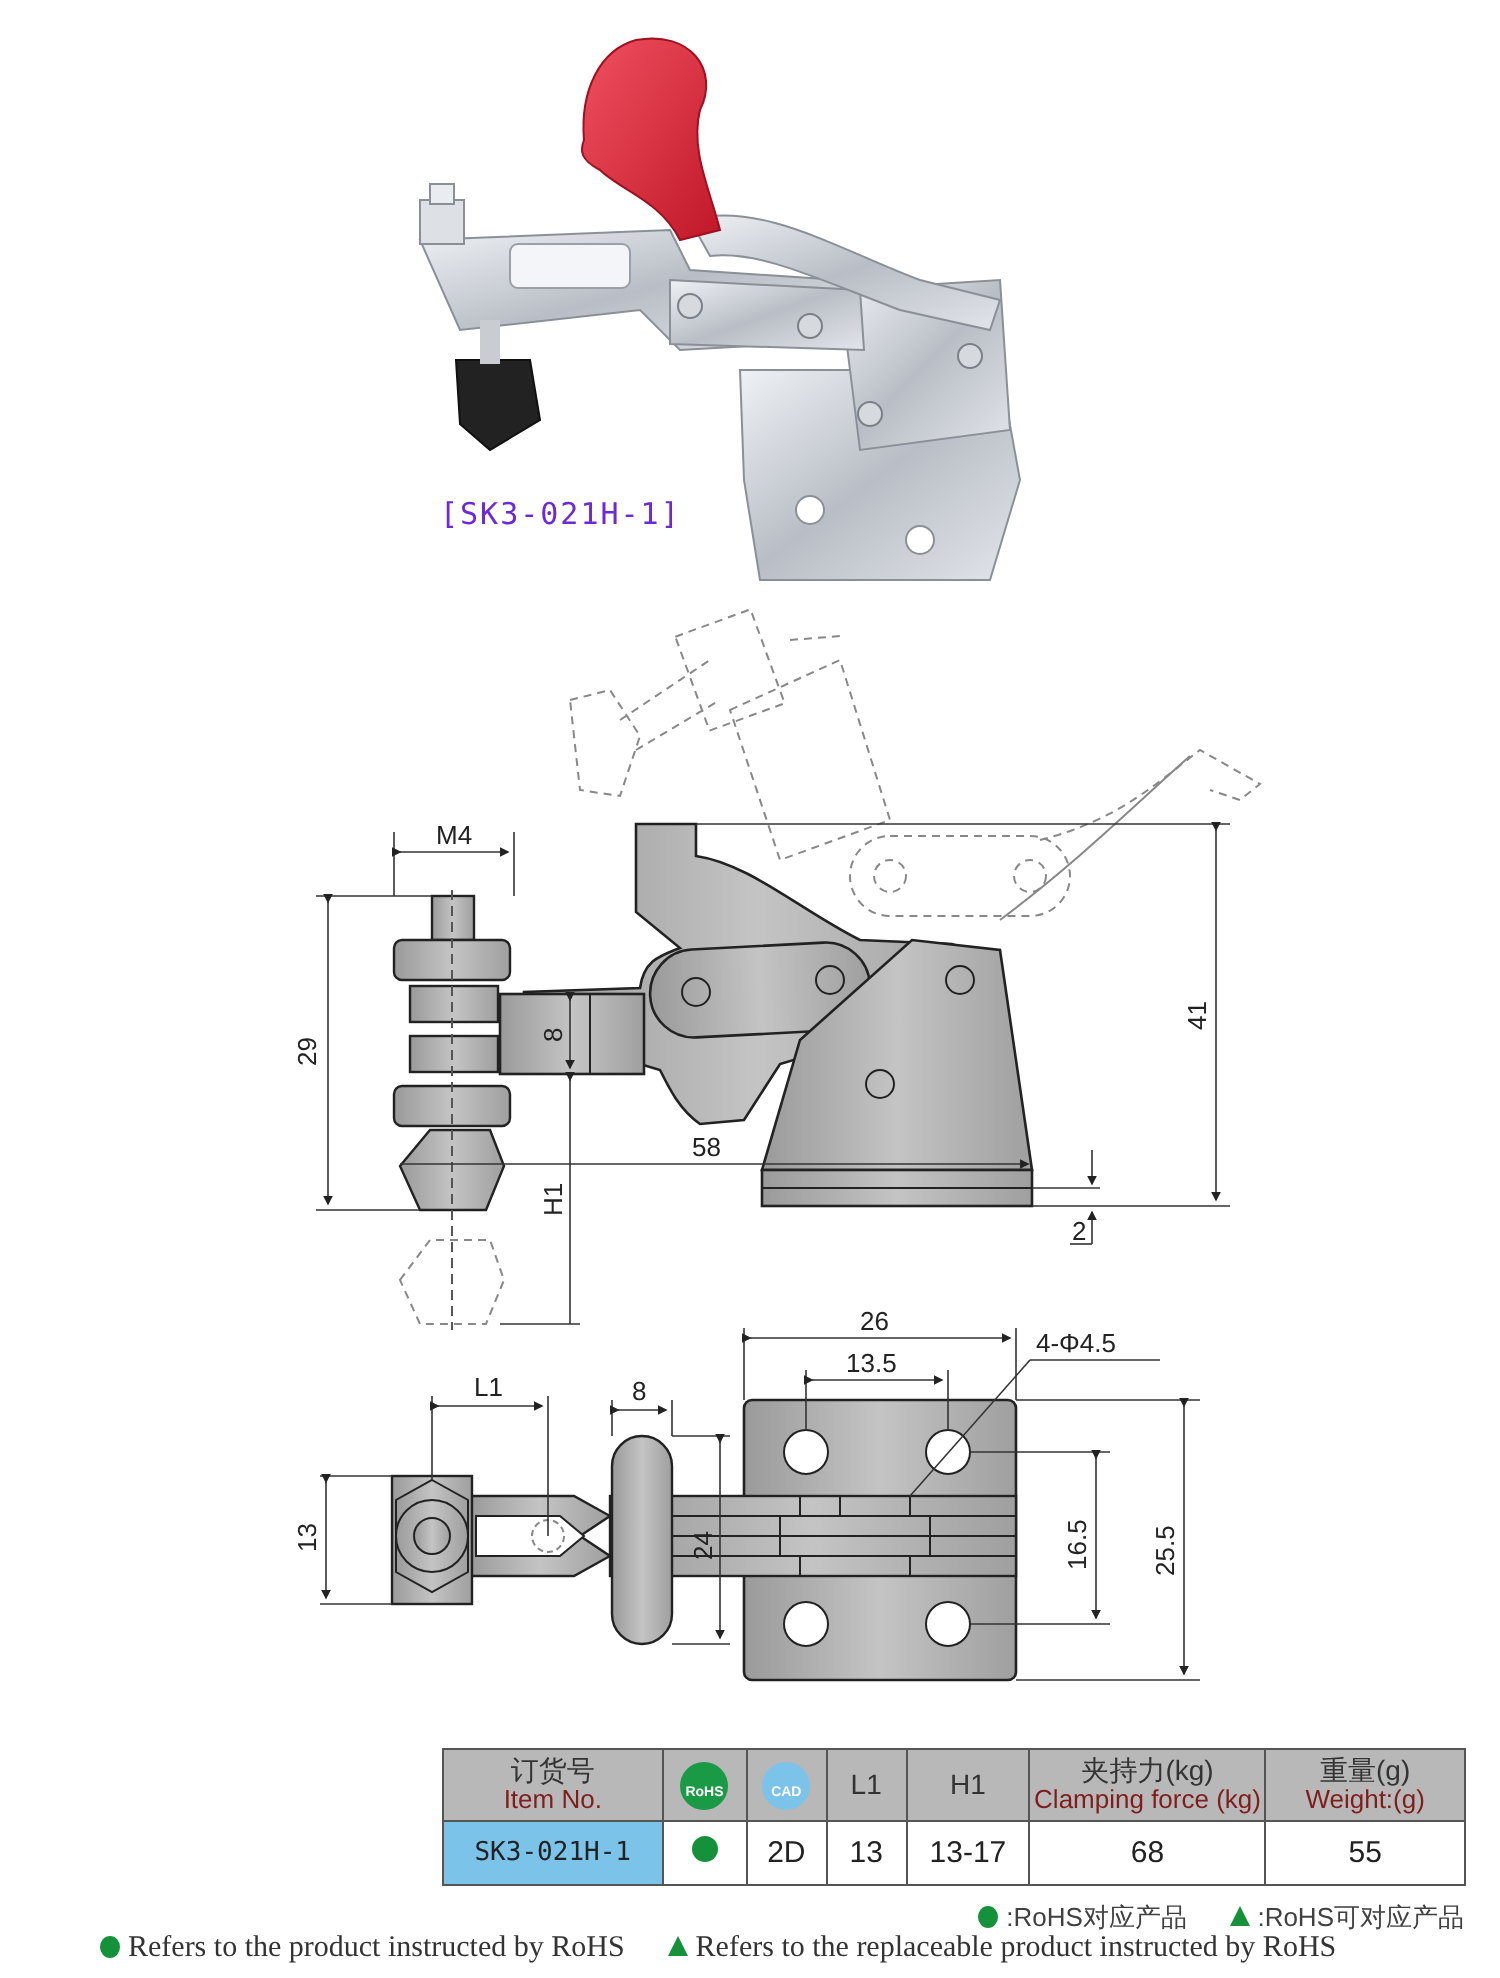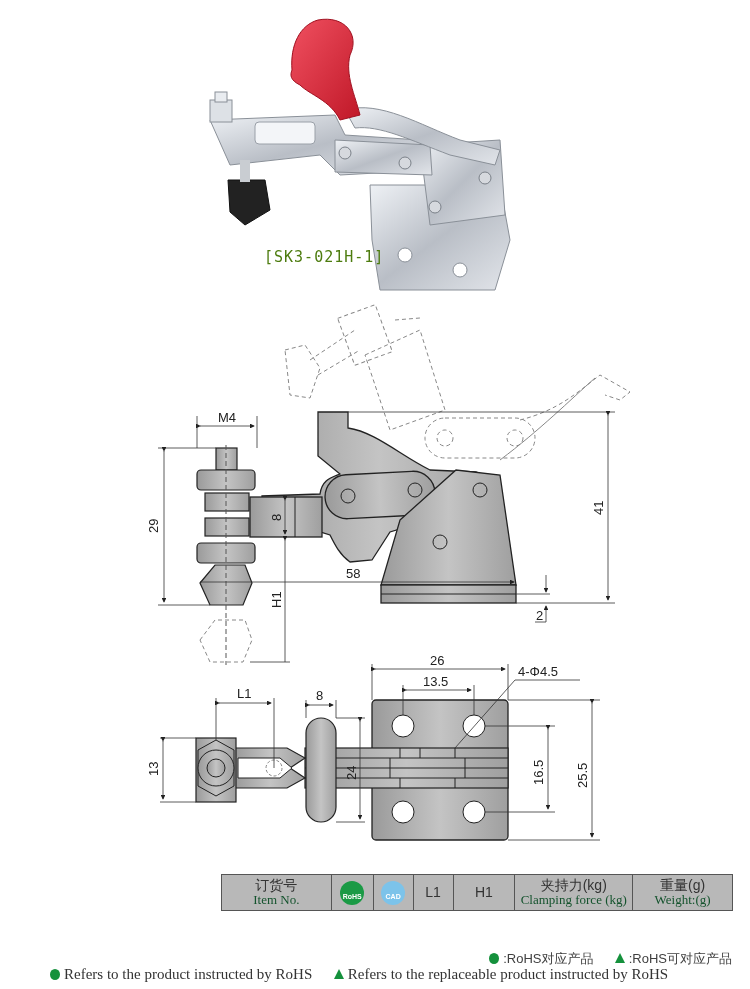--- a/index.html
+++ b/index.html
@@ -2,38 +2,38 @@
 <html><head>
 <meta charset="utf-8">
 <style>
   * { margin: 0; padding: 0; box-sizing: border-box; }
   html, body { width: 750px; height: 989px; background: #ffffff; overflow: hidden; }
   body { position: relative; font-family: "Liberation Sans", sans-serif; color: #222; }
 
   .photo { position: absolute; left: 195px; top: 0; width: 330px; height: 300px; }
   .photo-label {
     position: absolute; left: 220px; top: 248px;
-    font-family: "DejaVu Sans Mono", monospace; font-size: 15px; letter-spacing: 1px; color: #4d7c0f; margin-left: 44px;
+    font-family: "DejaVu Sans Mono", monospace; font-size: 15px; letter-spacing: 1px; color: #6d28d9;
   }
 
   .drawing { position: absolute; left: 0; top: 300px; width: 750px; height: 560px; }
   .dim-text { font-family: "Liberation Sans", sans-serif; font-size: 13px; fill: #222; }
 
   .spec-table {
     position: absolute; left: 221px; top: 874px; width: 512px;
     border-collapse: collapse; font-size: 13px;
   }
   .spec-table td, .spec-table th {
     border: 1px solid #555; text-align: center; vertical-align: middle;
   }
   .spec-table th { background: #b8b8b8; font-weight: normal; height: 36px; line-height: 1.05; }
   .spec-table td { background: #fff; height: 32px; font-size: 15px; }
   .spec-table td.item { background: #7cc3ea; font-family: "DejaVu Sans Mono", monospace; font-size: 13px; }
   .th-cn { display: block; font-size: 14px; color: #333; }
-  .th-en { display: block; font-family: Liberation Serif, serif; font-size: 13px; color: #14532d; }
+  .th-en { display: block; font-family: Liberation Sans, sans-serif; font-size: 13px; color: #7f1d1d; }
   .th-plain { font-size: 14px; color: #333; }
 
   .badge {
     display: inline-block; width: 24px; height: 24px; border-radius: 50%;
     color: #fff; font-size: 7px; font-weight: bold; line-height: 1; padding-top: 12px;
   }
   .badge-rohs { background: #1a9a45; }
   .badge-cad { background: #7cc3ea; }
   .dot-green { display: inline-block; width: 13px; height: 13px; border-radius: 50%; background: #15913c; }
 
@@ -265,20 +265,29 @@
     <th><span class="th-plain">H1</span></th>
     <th>
       <span class="th-cn">夹持力(kg)</span>
       <span class="th-en">Clamping force (kg)</span>
     </th>
     <th>
       <span class="th-cn">重量(g)</span>
       <span class="th-en">Weight:(g)</span>
     </th>
   </tr>
+  <tr>
+    <td class="item">SK3-021H-1</td>
+    <td><span class="dot-green"></span></td>
+    <td>2D</td>
+    <td>13</td>
+    <td>13-17</td>
+    <td>68</td>
+    <td>55</td>
+  </tr>
 </tbody>
   </table>
 
 <div class="legend-cn">
   <span class="sym-dot"></span><span>:RoHS对应产品</span>
   <span class="gap"></span>
   <span class="sym-tri"></span><span>:RoHS可对应产品</span>
 </div>
 <div class="legend-en">
   <span class="sym-dot"></span><span>Refers to the product instructed by RoHS</span>

